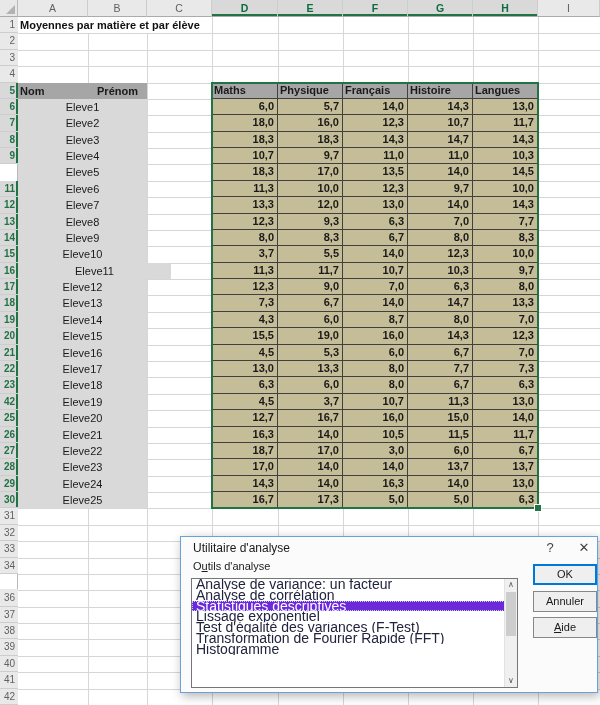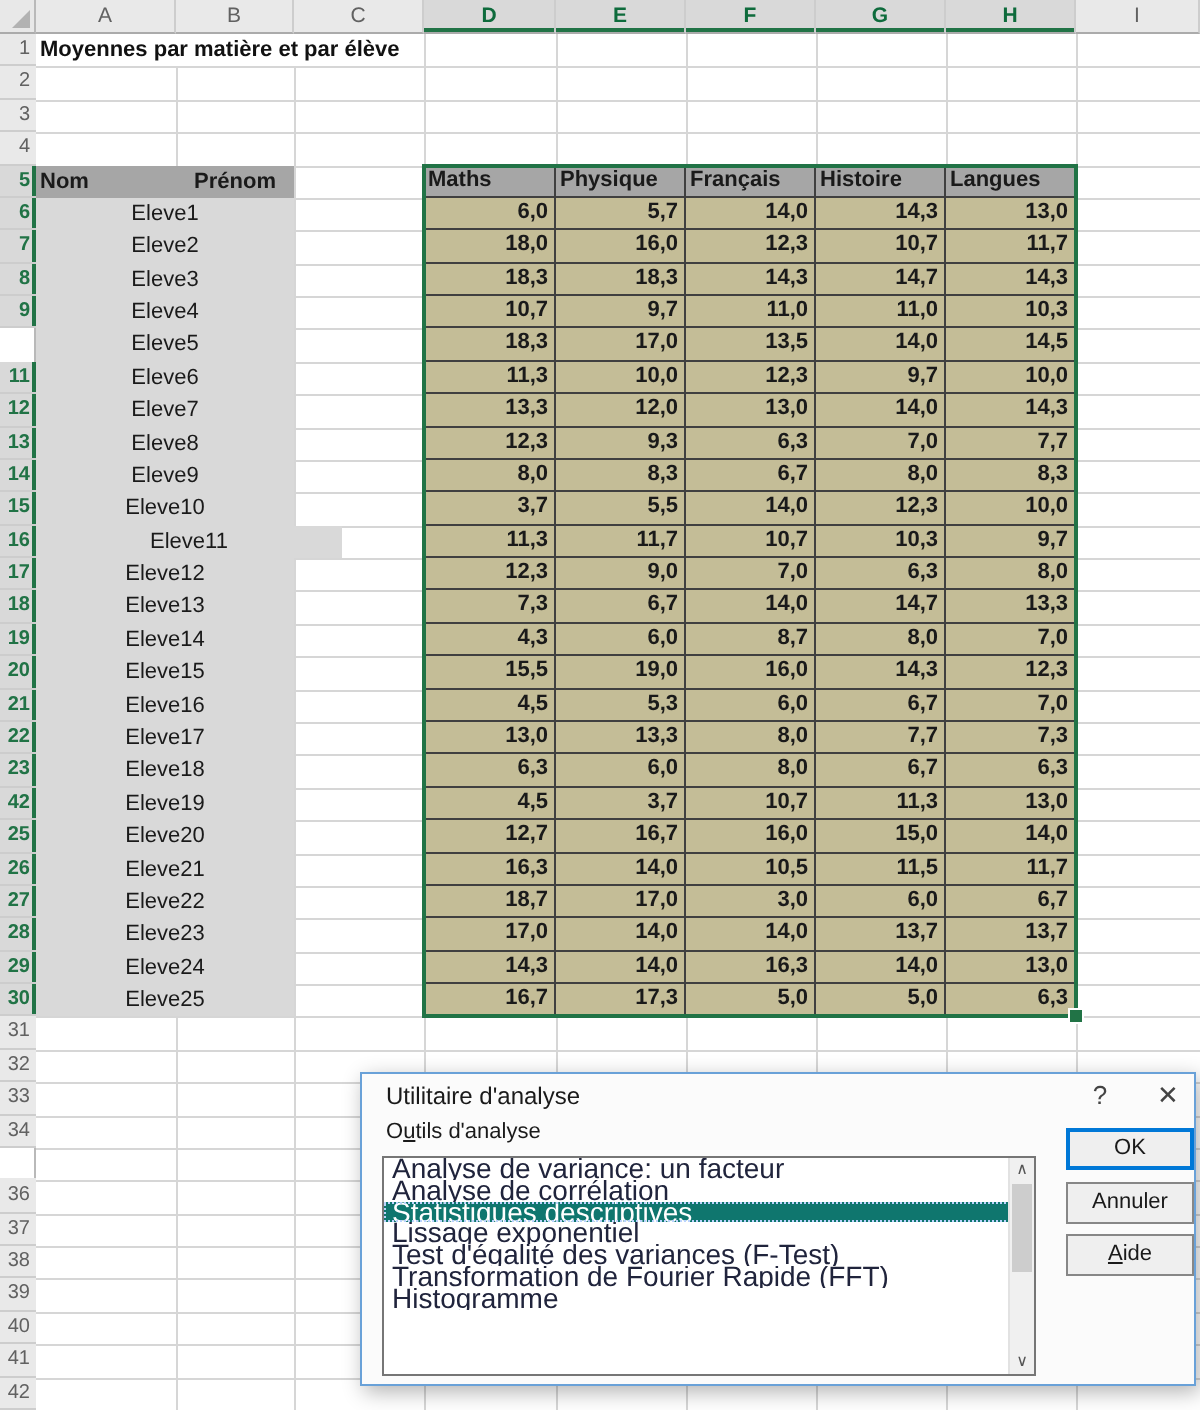--- a/index.html
+++ b/index.html
@@ -42,21 +42,21 @@
   .dlg-sysbtn{position:absolute;top:2px;width:26px;height:18px;text-align:center;
           font-size:13px;color:#444;line-height:18px;}
   #dlg-help{left:356px;}
   #dlg-close{left:390px;}
   #dlg-label{position:absolute;left:12px;top:23px;font-size:11px;color:#1a1a1a;}
   .u{text-decoration:underline;}
   #dlg-list{position:absolute;left:10px;top:41px;width:327px;height:110px;background:#fff;
           border:1px solid #767676;box-sizing:border-box;overflow:hidden;}
   .dlg-item{height:10.8px;line-height:10.8px;font-size:14px;font-weight:400;color:#20243c;
           padding-left:4px;white-space:nowrap;overflow:hidden;}
-  .dlg-item.sel{background:#0f766e;color:#fff;outline:1px dotted #bcd4ff;outline-offset:-1px;}
+  .dlg-item.sel{background:#6d28d9;color:#fff;outline:1px dotted #bcd4ff;outline-offset:-1px;}
   #dlg-scroll{position:absolute;right:0;top:0;width:13px;height:108px;background:#F0F0F0;
           border-left:1px solid #E2E2E2;box-sizing:border-box;}
   .sb-arrow{position:absolute;left:0;width:12px;height:12px;text-align:center;font-size:8px;
           color:#555;line-height:12px;}
   #sb-up{top:0;}
   #sb-down{bottom:0;}
   #sb-thumb{position:absolute;left:1px;top:13px;width:10px;height:44px;background:#CDCDCD;}
   .dlg-btn{position:absolute;left:352px;width:64px;height:21px;background:#EFEFEF;
           font-size:11px;color:#1a1a1a;text-align:center;line-height:19px;box-sizing:border-box;
           border:1px solid #878787;}

